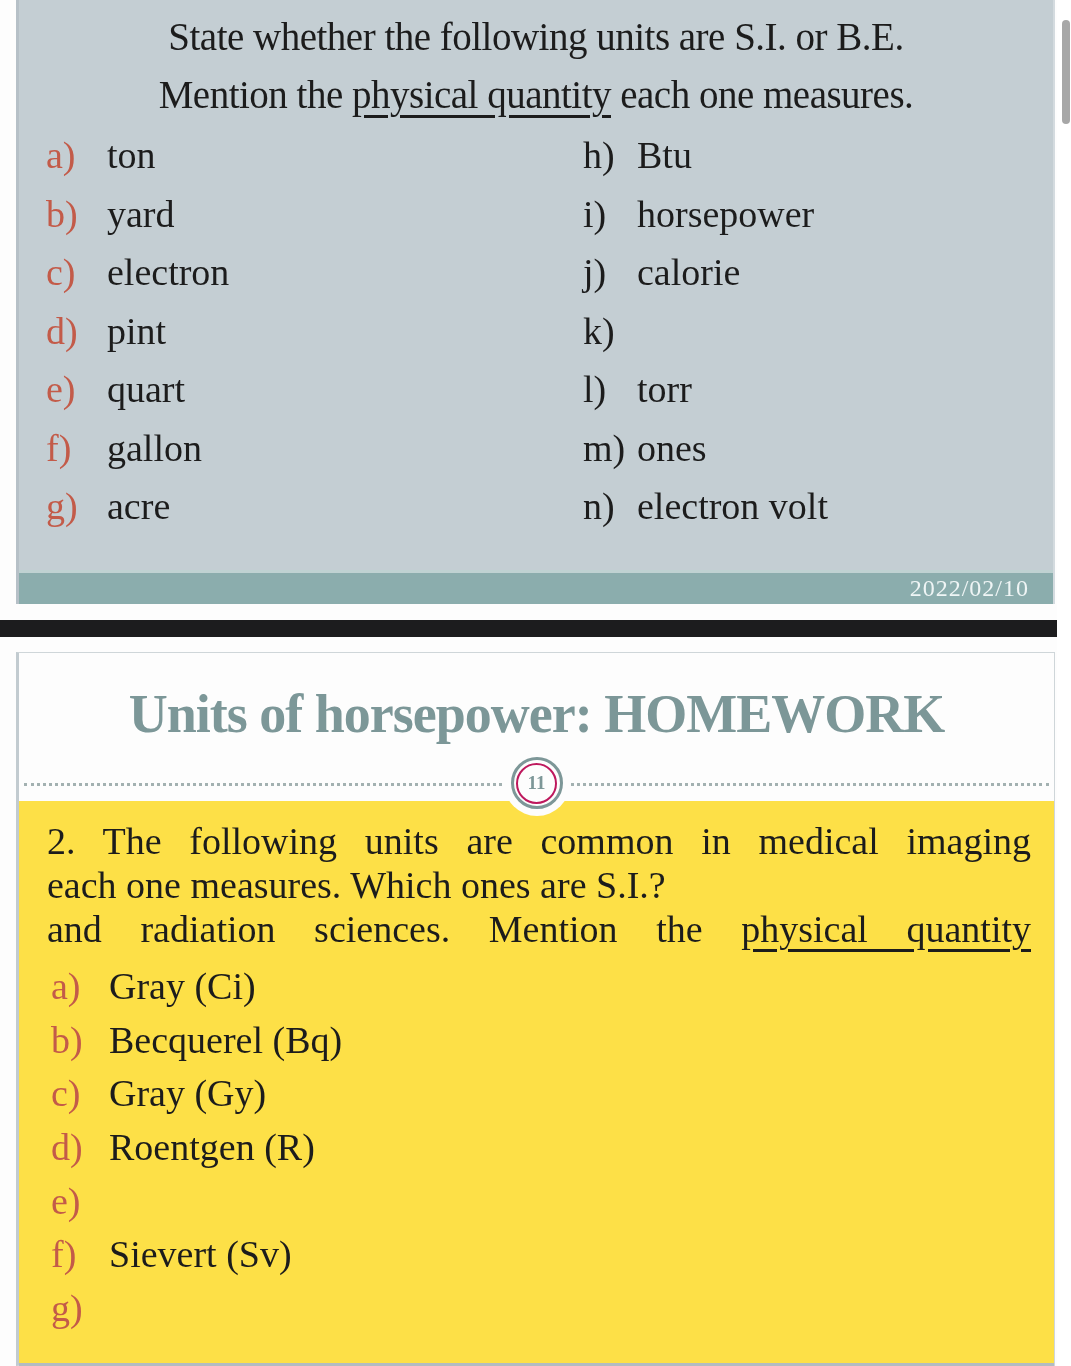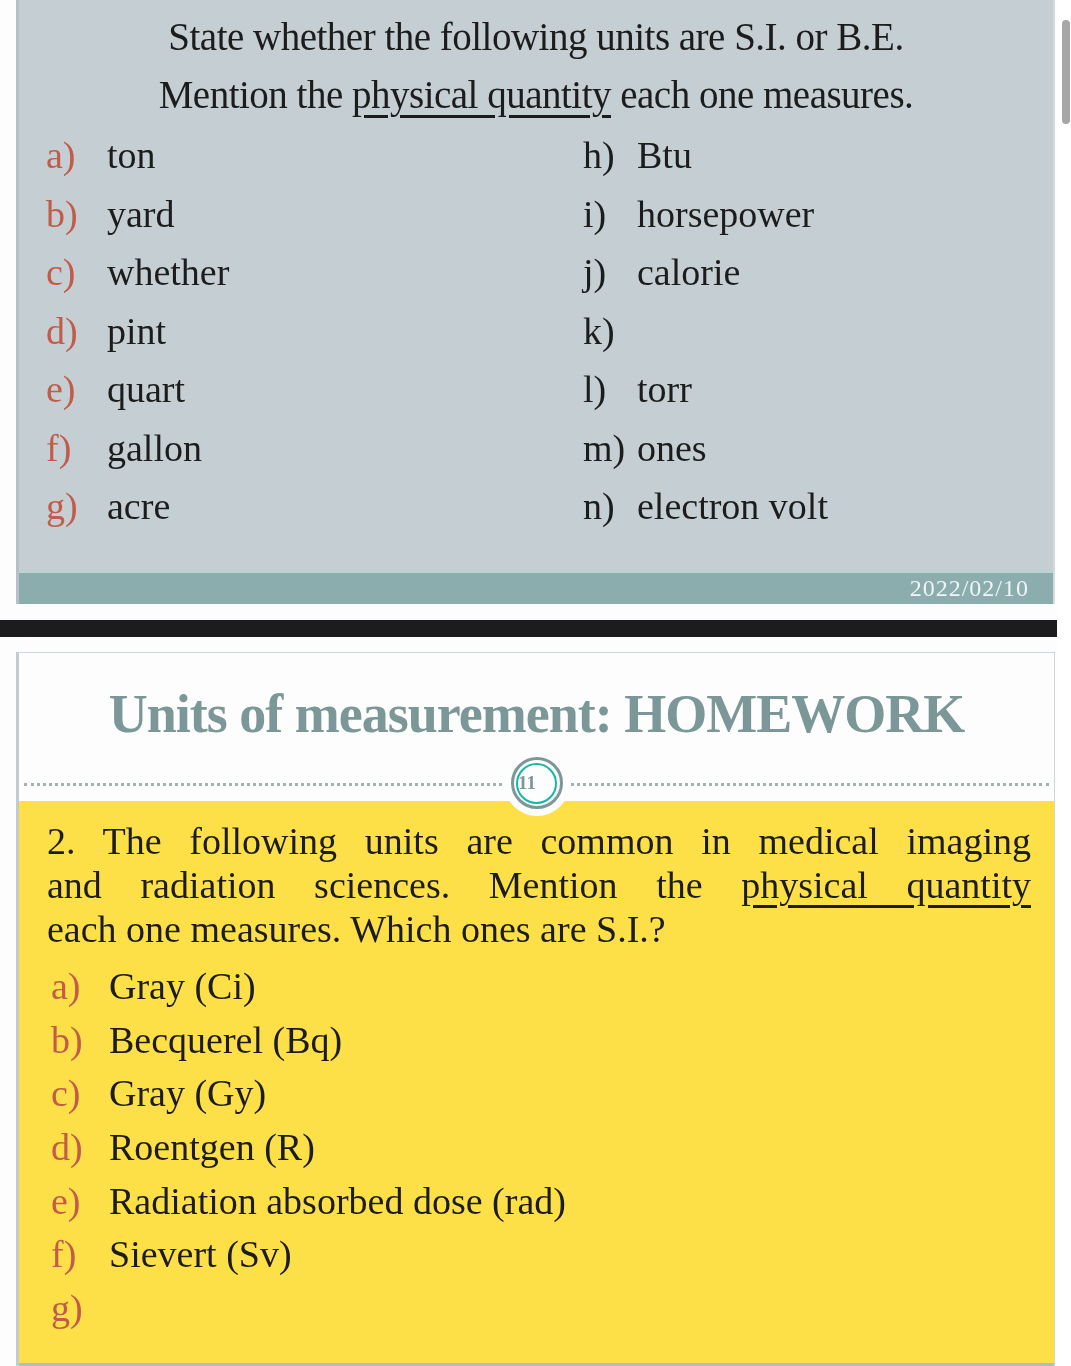--- a/index.html
+++ b/index.html
@@ -60,22 +60,22 @@
   .s2-badge {
     position:absolute; top:97px; left:calc(50% - 33px); width:66px; height:66px;
     background:#fdfdfd; border-radius:50%;
     display:flex; align-items:center; justify-content:center;
   }
   .badge-ring {
     width:52px; height:52px; border:3px solid #7d9798; border-radius:50%;
     display:flex; align-items:center; justify-content:center;
   }
   .badge-inner {
-    width:41px; height:41px; border:2px solid #14b8a6; border-radius:50%;
-    display:flex; align-items:center; justify-content:flex-start;
+    width:41px; height:41px; border:2px solid #be185d; border-radius:50%;
+    display:flex; align-items:center; justify-content:center;
   }
   .badge-num { font-size:19px; color:#7d9798; font-weight:bold; }
 
   .s2-body {
     position:absolute; top:148px; left:0; width:100%; height:566px;
     background:#fde047; border-bottom:4px solid #b2bcc2;
   }
   .s2-question { position:absolute; top:18px; left:28px; width:984px;
     font-size:38px; line-height:44px; color:#1c1c1c; }
   .q-line { width:100%; }
@@ -101,21 +101,21 @@
       <div class="unit-row">
           <span class="marker">a)</span>
           <span>ton</span>
         </div>
       <div class="unit-row">
           <span class="marker">b)</span>
           <span>yard</span>
         </div>
       <div class="unit-row">
           <span class="marker">c)</span>
-          <span>whether</span>
+          <span>electron</span>
         </div>
       <div class="unit-row">
           <span class="marker">d)</span>
           <span>pint</span>
         </div>
       <div class="unit-row">
           <span class="marker">e)</span>
           <span>quart</span>
         </div>
       <div class="unit-row">
@@ -159,28 +159,28 @@
     </div>
 
     <div class="s1-footer">
       <span class="s1-date">2022/02/10</span>
     </div>
   </section>
 
   <div class="sep-bar"></div>
 
   <section class="slide2">
-    <div class="s2-title">Units of measurement: HOMEWORK</div>
+    <div class="s2-title">Units of horsepower: HOMEWORK</div>
     <div class="s2-dotline"></div>
 
     <div class="s2-body">
       <div class="s2-question">
         <div class="q-line jl"><span>2. The following units are common in medical imaging</span></div>
+        <div class="q-line"><span>each one measures. Which ones are S.I.?</span></div>
         <div class="q-line jl"><span>and radiation sciences. Mention the </span><span class="u">physical quantity</span></div>
-        <div class="q-line"><span>each one measures. Which ones are S.I.?</span></div>
       </div>
 
       <div class="s2-list">
         <div class="unit-row">
             <span class="marker">a)</span>
             <span>Gray (Ci)</span>
           </div>
         <div class="unit-row">
             <span class="marker">b)</span>
             <span>Becquerel (Bq)</span>
@@ -188,21 +188,20 @@
         <div class="unit-row">
             <span class="marker">c)</span>
             <span>Gray (Gy)</span>
           </div>
         <div class="unit-row">
             <span class="marker">d)</span>
             <span>Roentgen (R)</span>
           </div>
         <div class="unit-row">
             <span class="marker">e)</span>
-            <span>Radiation absorbed dose (rad)</span>
           </div>
         <div class="unit-row">
             <span class="marker">f)</span>
             <span>Sievert (Sv)</span>
           </div>
         <div class="unit-row">
             <span class="marker">g)</span>
           </div>
       </div>
     </div>

